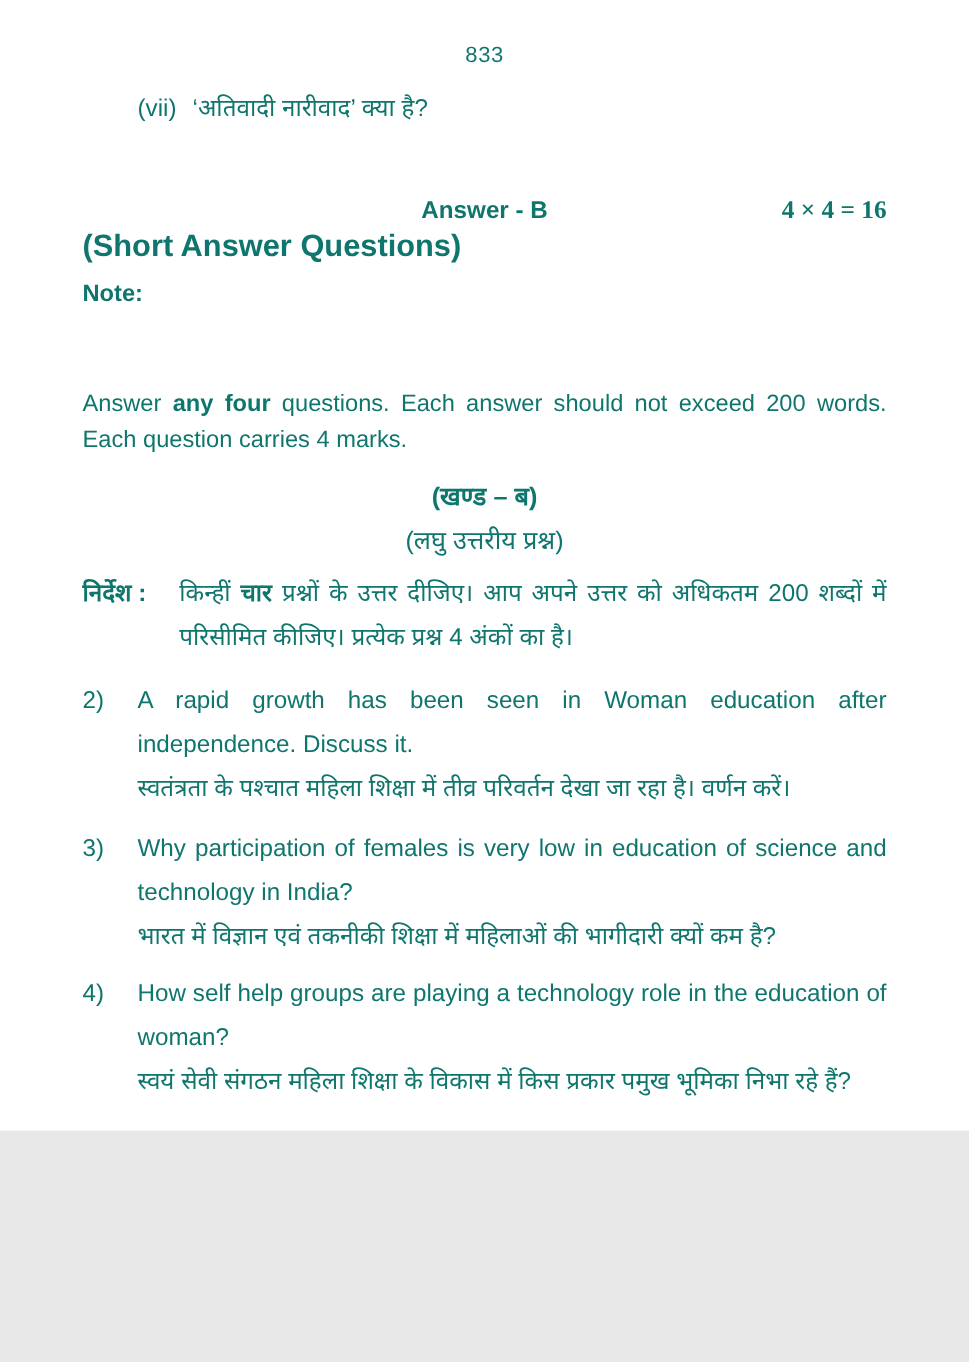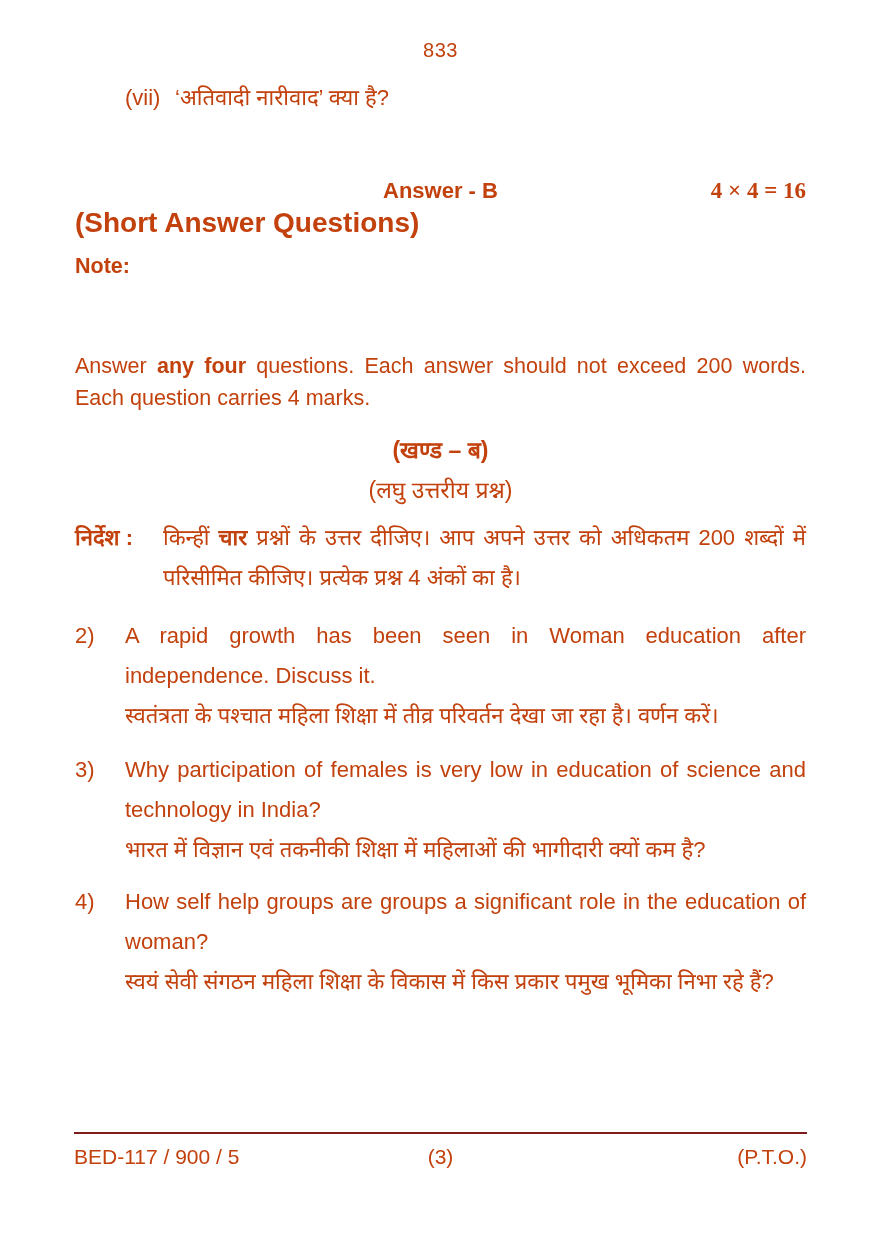--- a/index.html
+++ b/index.html
@@ -1,22 +1,22 @@
 <!DOCTYPE html>
 <html><head>
 <meta charset="utf-8">
 <style>
   * { margin: 0; padding: 0; box-sizing: border-box; }
   html, body { background: #e8e8e8; }
   .page {
     position: relative;
     width: 881px;
-    height: 1238px;
+    height: 1028px;
     background: #ffffff;
-    color: #c2410c;
+    color: #0f766e;
     font-family: "Liberation Sans", sans-serif;
     padding: 38px 75px 0 75px;
     overflow: hidden;
   }
   .page-number-top {
     text-align: center;
     font-size: 20px;
     line-height: 24px;
     letter-spacing: 0.5px;
   }
@@ -193,21 +193,21 @@
     <span class="q-num">3)</span>
     <div class="q-body">
       <div class="line-en">Why participation of females is very low in education of science and technology in India?</div>
       <div class="line-hi">भारत में विज्ञान एवं तकनीकी शिक्षा में महिलाओं की भागीदारी क्यों कम है?</div>
     </div>
   </div>
 
   <div class="question q4">
     <span class="q-num">4)</span>
     <div class="q-body">
-      <div class="line-en">How self help groups are groups a significant role in the education of woman?</div>
+      <div class="line-en">How self help groups are playing a technology role in the education of woman?</div>
       <div class="line-hi">स्वयं सेवी संगठन महिला शिक्षा के विकास में किस प्रकार पमुख भूमिका निभा रहे हैं?</div>
     </div>
   </div>
 
   <div class="footer">
     <div class="footer-row">
       <span class="footer-left">BED-117 / 900 / 5</span>
       <span class="footer-center">(3)</span>
       <span class="footer-right">(P.T.O.)</span>
     </div>

